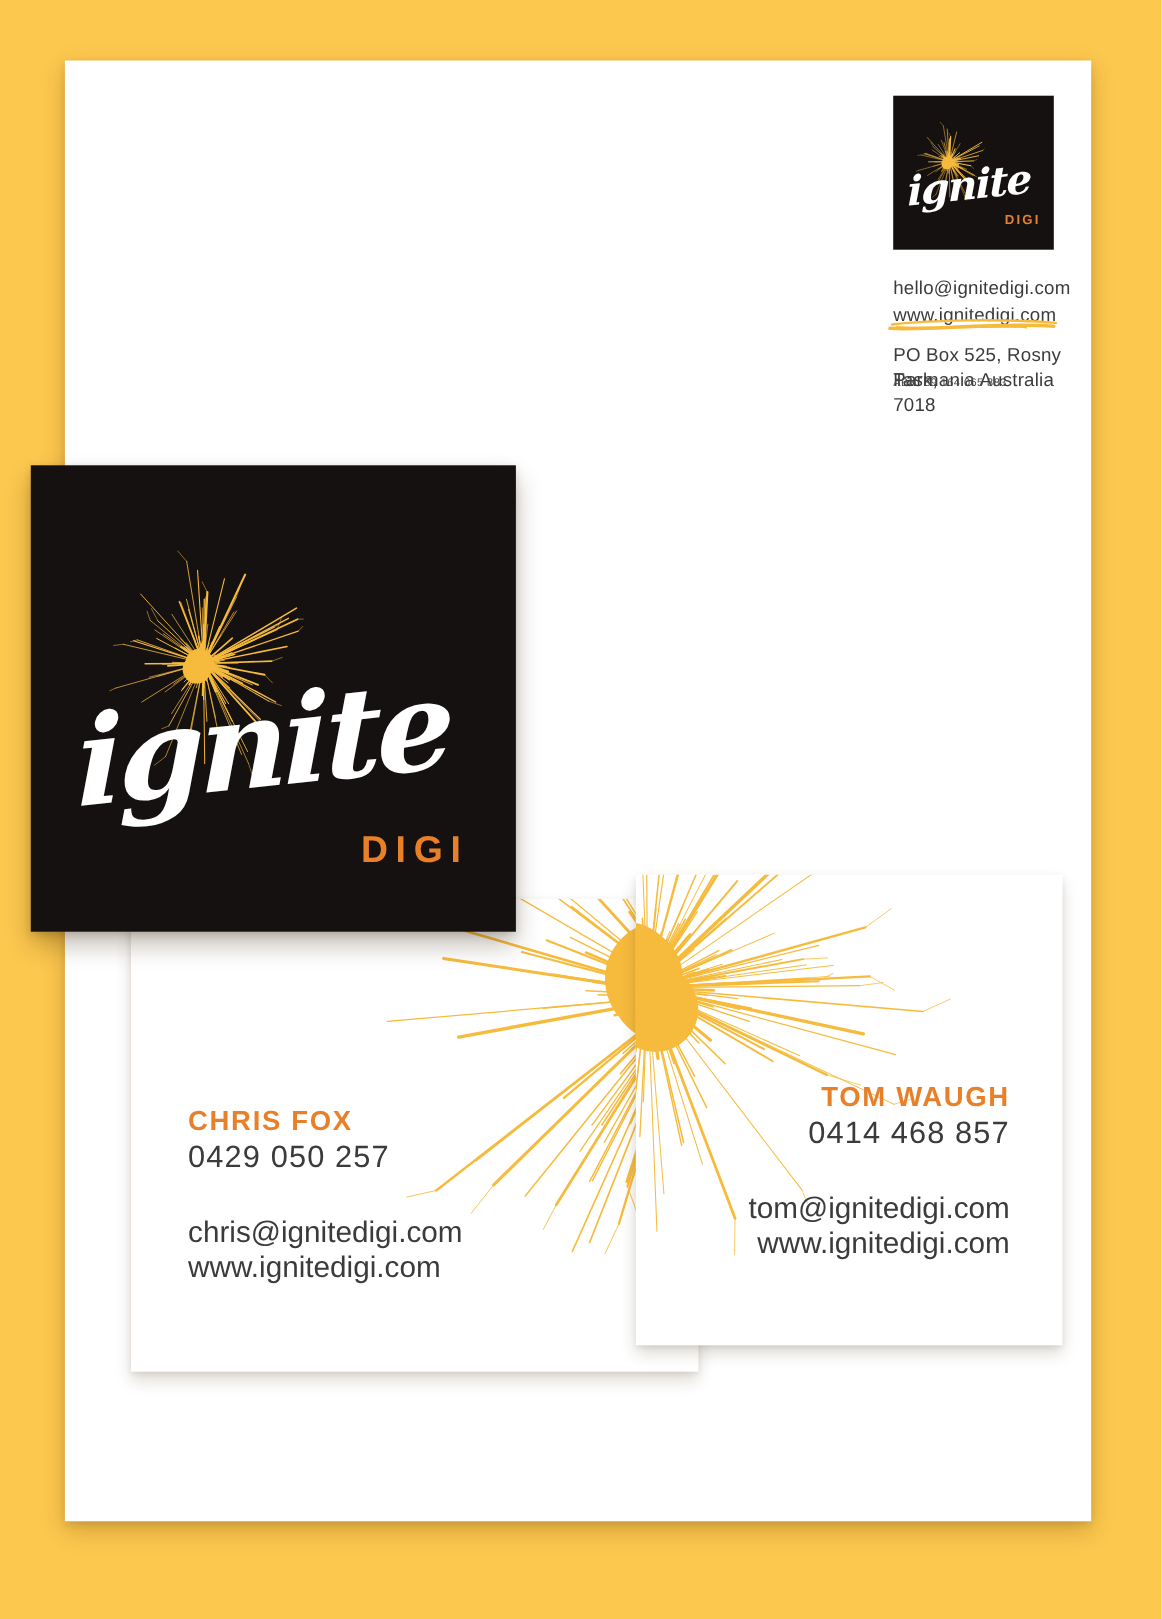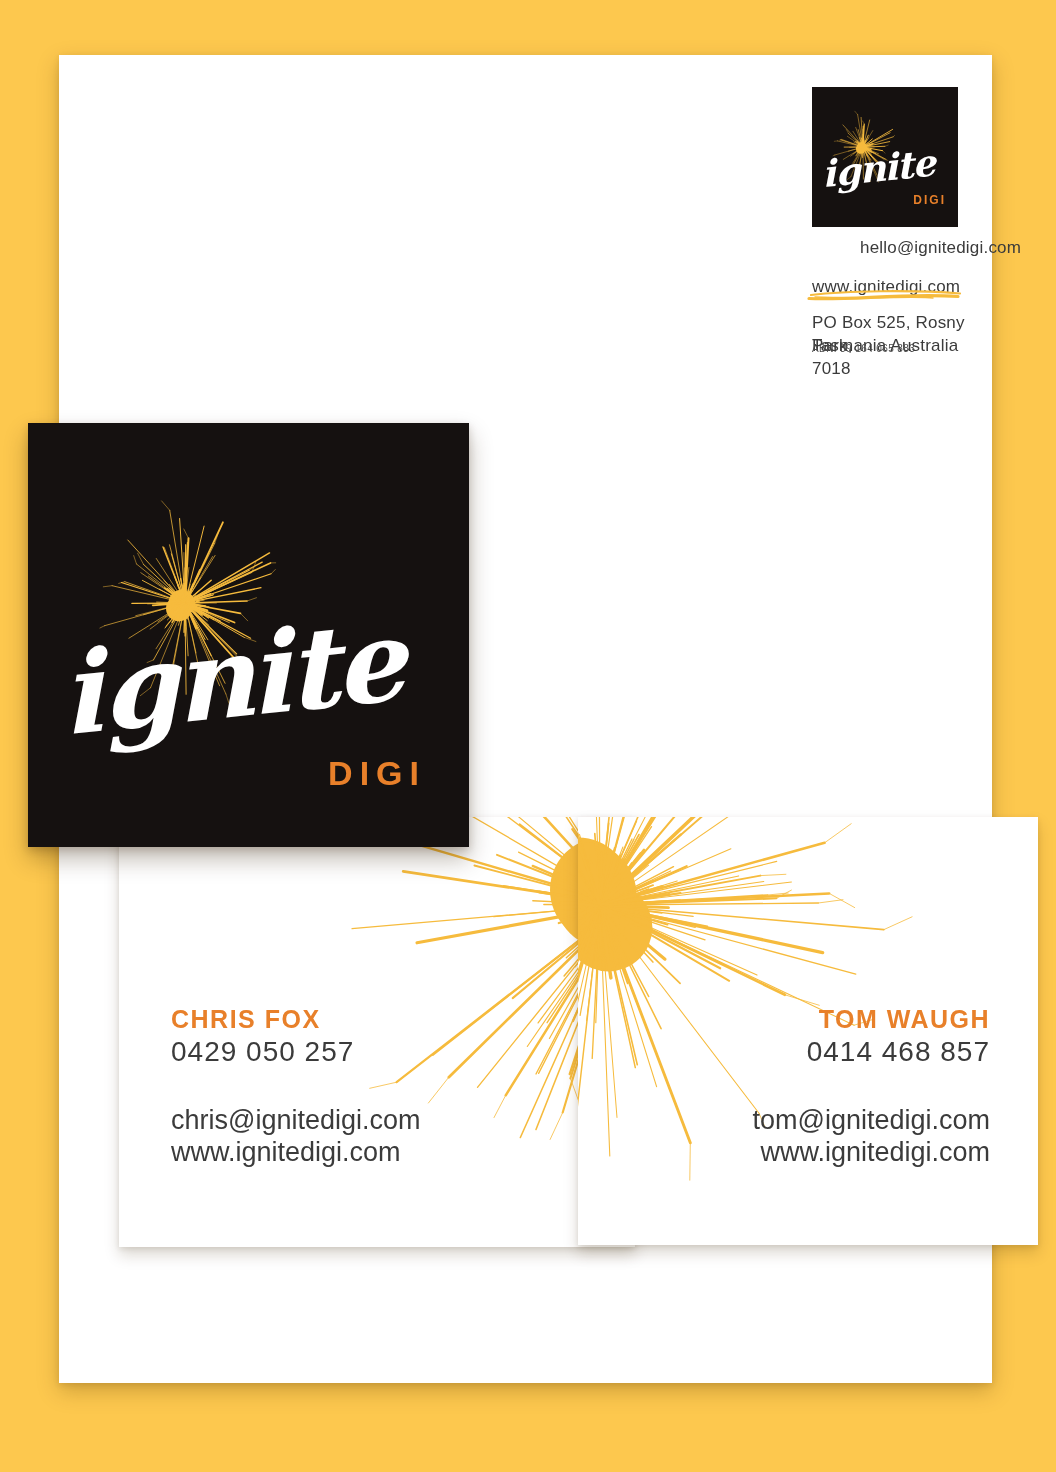--- a/index.html
+++ b/index.html
@@ -38,35 +38,35 @@
     position:absolute;color:var(--accent);font-weight:700;
     font-family:Liberation Sans, sans-serif;
   }
   .logo-big .logo-script{left:42px;top:216px;font-size:112px;}
   .logo-big .logo-digi{right:50px;top:331px;font-size:34px;letter-spacing:7px;margin-right:-7px;}
   .logo-small .logo-script{left:13px;top:69px;font-size:37px;}
   .logo-small .logo-digi{right:14px;top:106px;font-size:12px;letter-spacing:2px;margin-right:-2px;}
 
   
   .lh-text{position:absolute;left:753px;color:var(--ink);font-size:17px;line-height:23px;letter-spacing:.2px;}
-  .lh-email{top:181px;margin-left:48px;}
+  .lh-email{top:195px;}
   .lh-web{top:220px;}
   .lh-addr1{top:256px;}
   .lh-addr2{top:279px;}
   .lh-abn{top:288px;font-size:10px;line-height:11px;color:#4a4a4a;letter-spacing:.4px;}
   .scribble{position:absolute;left:748px;top:233px;width:160px;height:16px;}
   .scribble path{fill:none;stroke:var(--gold);stroke-linecap:round;}
 
   
   .card{
     position:absolute;background:#ffffff;overflow:hidden;
     box-shadow:0 8px 14px rgba(60,40,0,.18), 0 2px 5px rgba(60,40,0,.10);
   }
   .card-left{left:119px;top:817px;width:516px;height:430px;}
-  .card-right{left:578px;top:817px;width:460px;height:428px;}
+  .card-right{left:578px;top:795px;width:388px;height:428px;}
   .card-text{position:absolute;top:188px;}
   .card-left .card-text{left:52px;text-align:left;}
   .card-right .card-text{right:48px;text-align:right;}
   .card-name{font-size:25px;font-weight:700;letter-spacing:1.5px;color:var(--accent);line-height:28px;}
   .card-phone{font-size:28px;letter-spacing:1px;color:var(--ink);line-height:32px;margin-top:3px;}
   .card-mail{margin-top:36px;font-size:27px;color:var(--ink);line-height:32px;}
 </style>
 </head>
 <body>
 

